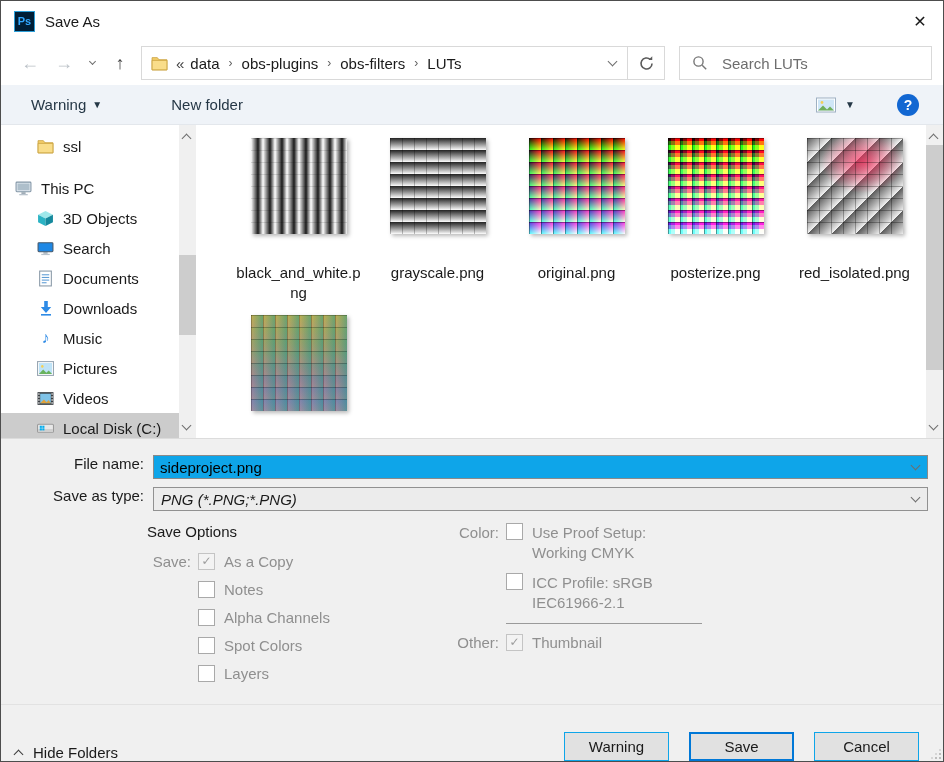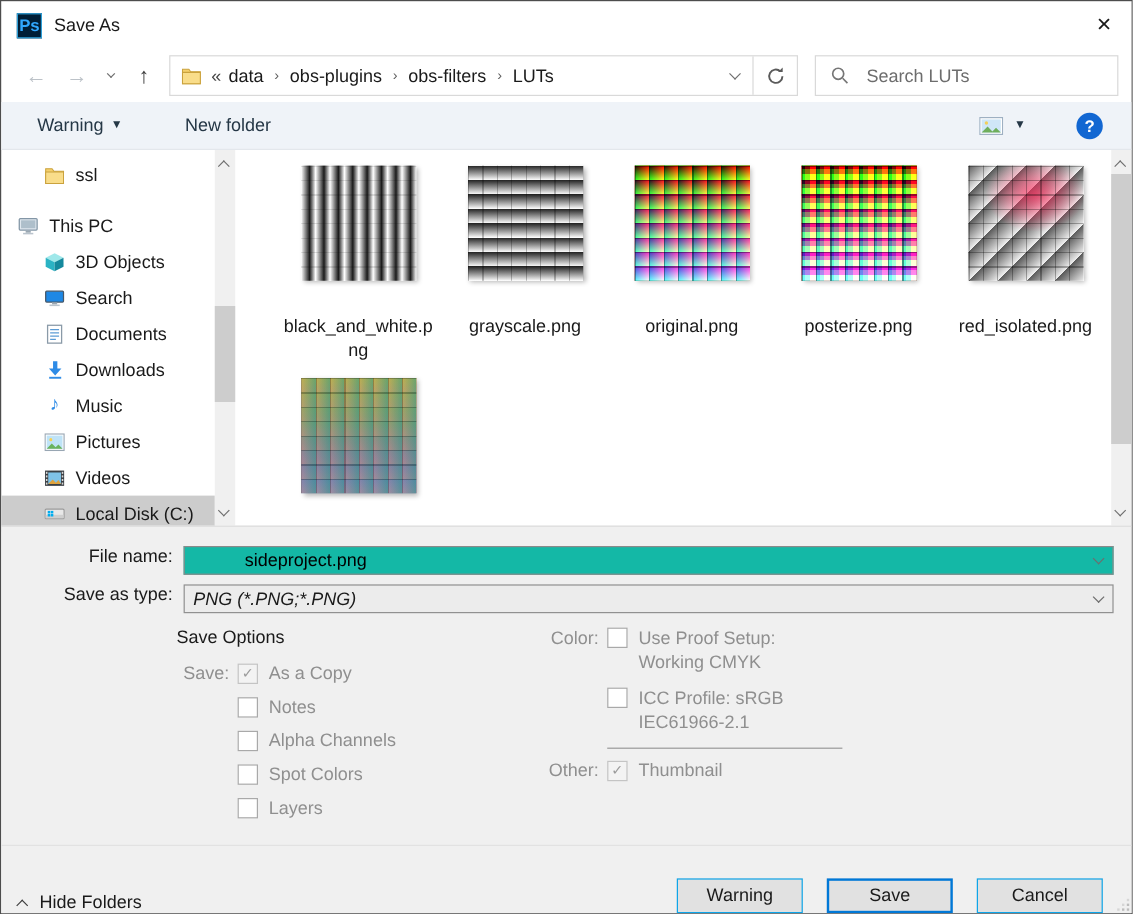--- a/index.html
+++ b/index.html
@@ -5,21 +5,21 @@
   html,body{margin:0;padding:0;background:#fff;}
   *{box-sizing:border-box;}
   .window{
     width:944px;height:762px;border:1px solid #4d4d4d;background:#fff;
     font-family:"Liberation Sans","DejaVu Sans",sans-serif;font-size:15px;color:#1a1a1a;
     position:relative;overflow:hidden;
   }
   
   .titlebar{height:40px;display:flex;align-items:center;padding-left:13px;}
   .ps-badge{width:21px;height:21px;background:#001e36;border:1px solid #2d9fd8;color:#31a8ff;
-    font-weight:bold;font-size:14px;display:flex;align-items:center;justify-content:center;}
+    font-weight:bold;font-size:11px;display:flex;align-items:center;justify-content:center;}
   .win-title{margin-left:10px;}
   .close-btn{margin-left:auto;width:46px;height:40px;display:flex;align-items:center;justify-content:center;
     font-size:16px;color:#1a1a1a;cursor:pointer;}
   
   .addr{height:44px;display:flex;align-items:center;padding:0 10px 0 12px;}
   .nav-glyph{font-size:18px;line-height:1;}
   .nav-btn{width:34px;height:34px;display:flex;align-items:center;justify-content:center;}
   .disabled{color:#bcc2c8;}
   .upbtn{color:#3f3f3f;}
   .chev{display:inline-block;width:7px;height:7px;border-left:1.6px solid #6e6e6e;border-top:1.6px solid #6e6e6e;}
@@ -36,21 +36,21 @@
   .refresh-btn{width:37px;height:32px;border-left:1px solid #d9d9d9;display:flex;align-items:center;justify-content:center;cursor:pointer;}
   .searchbox{margin-left:14px;width:253px;height:34px;border:1px solid #d9d9d9;background:#fff;display:flex;align-items:center;padding:0 8px 0 12px;}
   .searchbox svg{flex:0 0 auto;}
   .searchbox input{border:0;outline:0;flex:1;font:inherit;color:#444;margin-left:12px;min-width:0;background:transparent;}
   .searchbox input::placeholder{color:#6d6d6d;opacity:1;}
   
   .toolbar{height:40px;background:#eff3f8;border-bottom:1px solid #e3e7ec;display:flex;align-items:center;
     padding:0 18px 0 30px;color:#253746;}
   .tb-item{display:flex;align-items:center;cursor:pointer;}
   .tb-caret{font-size:10px;margin-left:6px;color:#253746;}
-  .tb-newfolder{margin-left:52px;}
+  .tb-newfolder{margin-left:69px;}
   .tb-right{margin-left:auto;display:flex;align-items:center;}
   .view-btn{display:flex;align-items:center;cursor:pointer;margin-right:42px;}
   .view-btn .tb-caret{margin-left:9px;}
   .help-btn{width:22px;height:22px;border-radius:50%;background:#1267d2;color:#fff;font-weight:bold;font-size:14px;
     display:flex;align-items:center;justify-content:center;cursor:pointer;margin-right:6px;}
   
   .content{height:313px;display:flex;}
   .sidebar{width:178px;padding-top:6px;flex:0 0 178px;}
   .side-item{height:30px;display:flex;align-items:center;padding-left:36px;cursor:pointer;white-space:nowrap;}
   .side-item.lvl0{padding-left:14px;}
@@ -98,21 +98,21 @@
     repeating-linear-gradient(180deg,rgba(0,0,0,.25) 0 1px,transparent 1px 12px),
     repeating-linear-gradient(90deg,rgba(0,150,140,0) 0,rgba(0,150,140,.45) 12px),
     repeating-linear-gradient(180deg,rgba(235,150,120,0) 0,rgba(235,150,120,.35) 12px),
     linear-gradient(180deg,#c1b050 0%,#96a06a 35%,#8f7f9e 70%,#7f86b8 100%);}
   
   .lower{height:323px;background:#f0f0f0;border-top:1px solid #dcdcdc;position:relative;}
   .frow{position:absolute;left:0;display:flex;align-items:flex-start;width:100%;}
   .frow.filename{top:16px;}
   .frow.savetype{top:48px;}
   .flabel{width:152px;text-align:right;padding-right:9px;flex:0 0 152px;}
-  .fcombo{width:775px;height:24px;border:1px solid #8a8a8a;background:#14b8a6;display:flex;align-items:center;padding-left:44px;}
+  .fcombo{width:775px;height:24px;border:1px solid #8a8a8a;background:#0ea5e9;display:flex;align-items:center;}
   .fcombo input{flex:1;border:0;outline:0;padding:0 6px;font:inherit;min-width:0;background:transparent;}
   .combo-caret{width:24px;display:flex;align-items:center;justify-content:center;cursor:pointer;}
   .fselect{width:775px;height:24px;border:1px solid #919191;background:#ececec;display:flex;align-items:center;cursor:pointer;font-style:italic;}
   .fselect .val{flex:1;padding-left:7px;}
   .opts-left{position:absolute;left:146px;top:84px;}
   .opt-heading{margin-bottom:7px;color:#1a1a1a;}
   .opt-row{display:flex;align-items:center;height:28px;color:#8f8f8f;}
   .opt-prefix{width:44px;text-align:right;margin-right:7px;flex:0 0 44px;}
   .cb{width:17px;height:17px;border:1px solid #a9a9a9;background:#fff;flex:0 0 17px;
     display:flex;align-items:center;justify-content:center;font-size:12px;color:transparent;cursor:pointer;}

